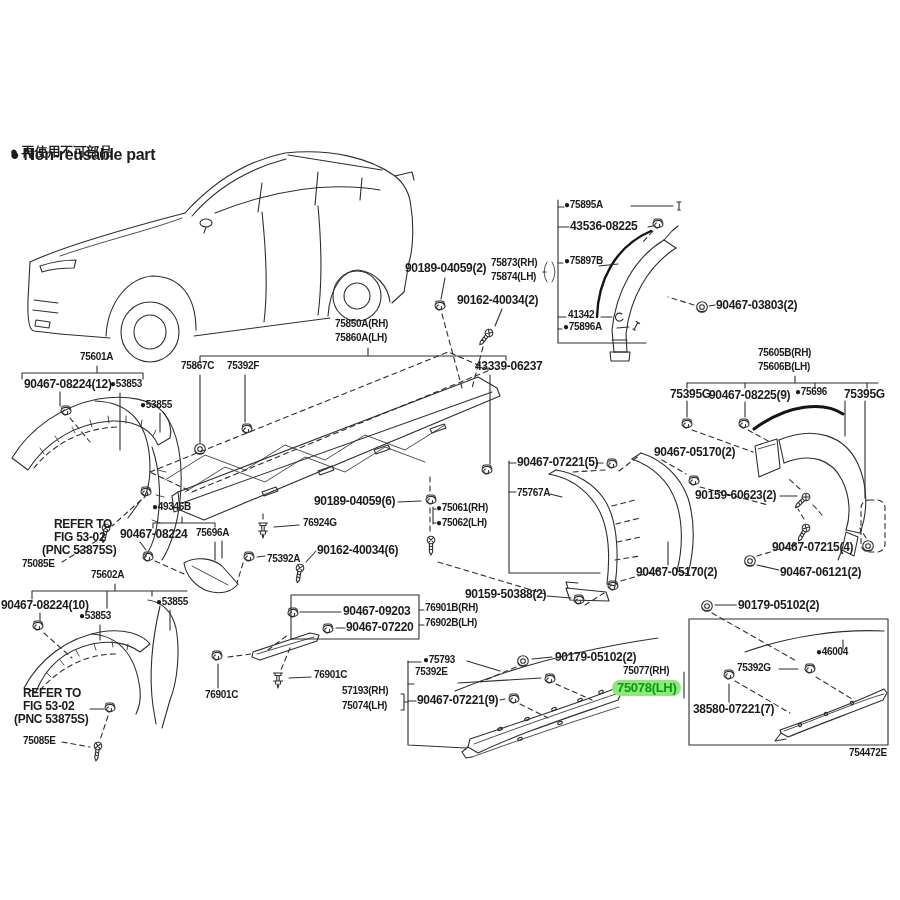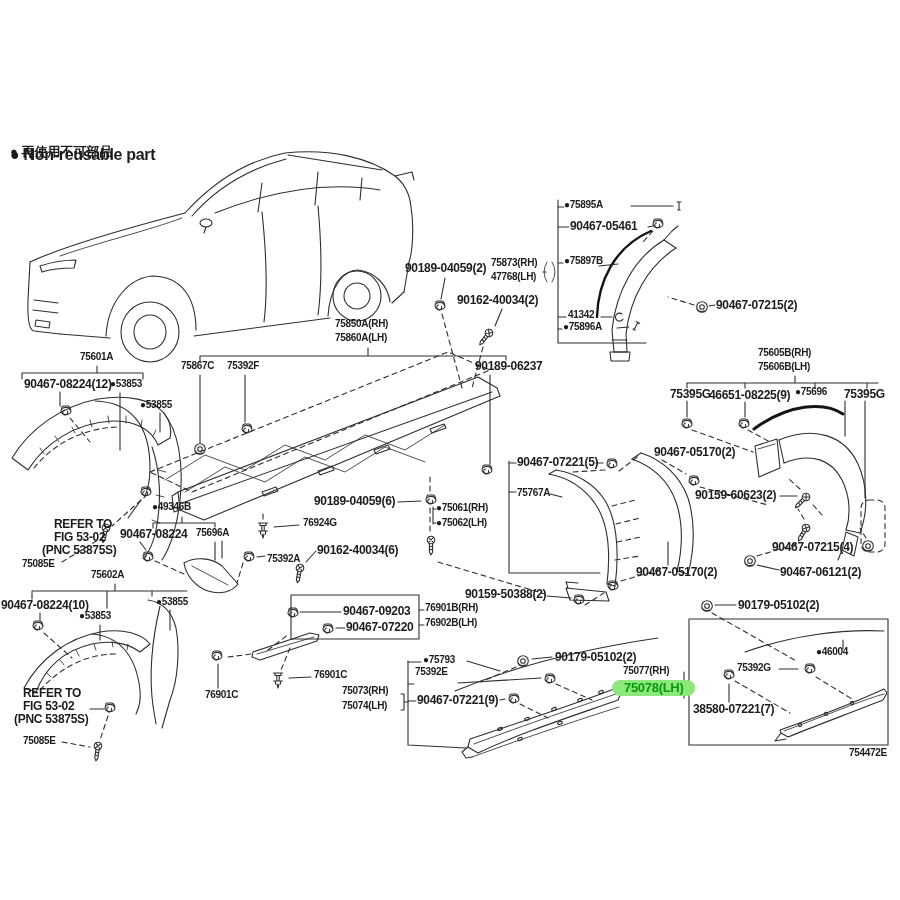--- a/index.html
+++ b/index.html
@@ -8,21 +8,21 @@
   svg{position:absolute;left:0;top:0;}
   svg *{stroke:#2f2f2f;stroke-width:1.1;fill:none;stroke-linecap:round;stroke-linejoin:round;}
   .dash{stroke-dasharray:5 4;}
   .blk{stroke:#141414;stroke-width:3;}
   .blk2{stroke:#141414;stroke-width:2.4;}
   .thin{stroke-width:.85;}
   .lbl{position:absolute;font-weight:bold;font-size:12px;letter-spacing:-0.3px;
        color:#1c1c1c;white-space:nowrap;line-height:1.05;}
   .lg{font-size:10px;}
   .jp{font-size:13px;letter-spacing:0;}
-  .hl{background:#8ce77d;color:#0b9a0b;padding:1px 12px;border-radius:9px;font-size:13px;}
+  .hl{background:#8ce77d;color:#0b9a0b;padding:1px 5px;border-radius:9px;font-size:13px;}
 </style>
 </head>
 <body>
 
 <div id="canvas">
 
 <svg width="900" height="900" viewBox="0 0 900 900">
   <defs>
     <g id="clip">
           <ellipse rx="5" ry="3.6"></ellipse>
@@ -331,37 +331,37 @@
 <div class="lbl lg" style="left:156px;top:597px">●53855</div>
 <div class="lbl" style="left:23px;top:687px">REFER TO</div>
 <div class="lbl" style="left:23px;top:700px">FIG 53-02</div>
 <div class="lbl" style="left:14px;top:713px">(PNC 53875S)</div>
 <div class="lbl lg" style="left:23px;top:736px">75085E</div>
 
 <div class="lbl lg" style="left:181px;top:361px">75867C</div>
 <div class="lbl lg" style="left:227px;top:361px">75392F</div>
 <div class="lbl lg" style="left:335px;top:319px">75850A(RH)</div>
 <div class="lbl lg" style="left:335px;top:333px">75860A(LH)</div>
-<div class="lbl" style="left:475px;top:360px">90189-06237</div>
+<div class="lbl" style="left:475px;top:360px">43339-06237</div>
 <div class="lbl" style="left:405px;top:262px">90189-04059(2)</div>
 <div class="lbl lg" style="left:491px;top:258px">75873(RH)</div>
-<div class="lbl lg" style="left:491px;top:272px">47768(LH)</div>
+<div class="lbl lg" style="left:491px;top:272px">75874(LH)</div>
 <div class="lbl" style="left:457px;top:294px">90162-40034(2)</div>
 
 <div class="lbl lg" style="left:564px;top:200px">●75895A</div>
-<div class="lbl" style="left:570px;top:220px">90467-05461</div>
+<div class="lbl" style="left:570px;top:220px">43536-08225</div>
 <div class="lbl lg" style="left:564px;top:256px">●75897B</div>
 <div class="lbl lg" style="left:568px;top:310px">41342</div>
 <div class="lbl lg" style="left:563px;top:322px">●75896A</div>
-<div class="lbl" style="left:716px;top:299px">90467-07215(2)</div>
+<div class="lbl" style="left:716px;top:299px">90467-03803(2)</div>
 
 <div class="lbl lg" style="left:758px;top:348px">75605B(RH)</div>
 <div class="lbl lg" style="left:758px;top:362px">75606B(LH)</div>
 <div class="lbl" style="left:670px;top:388px">75395G</div>
-<div class="lbl" style="left:709px;top:389px">46651-08225(9)</div>
+<div class="lbl" style="left:709px;top:389px">90467-08225(9)</div>
 <div class="lbl lg" style="left:795px;top:387px">●75696</div>
 <div class="lbl" style="left:844px;top:388px">75395G</div>
 <div class="lbl" style="left:654px;top:446px">90467-05170(2)</div>
 <div class="lbl" style="left:695px;top:489px">90159-60623(2)</div>
 <div class="lbl" style="left:772px;top:541px">90467-07215(4)</div>
 <div class="lbl" style="left:780px;top:566px">90467-06121(2)</div>
 <div class="lbl" style="left:636px;top:566px">90467-05170(2)</div>
 
 <div class="lbl" style="left:517px;top:456px">90467-07221(5)</div>
 <div class="lbl lg" style="left:517px;top:488px">75767A</div>
@@ -378,21 +378,21 @@
 <div class="lbl lg" style="left:152px;top:502px">●49346B</div>
 <div class="lbl" style="left:120px;top:528px">90467-08224</div>
 <div class="lbl lg" style="left:196px;top:528px">75696A</div>
 <div class="lbl lg" style="left:267px;top:554px">75392A</div>
 <div class="lbl lg" style="left:303px;top:518px">76924G</div>
 <div class="lbl" style="left:314px;top:495px">90189-04059(6)</div>
 <div class="lbl" style="left:317px;top:544px">90162-40034(6)</div>
 
 <div class="lbl lg" style="left:423px;top:655px">●75793</div>
 <div class="lbl lg" style="left:415px;top:667px">75392E</div>
-<div class="lbl lg" style="left:342px;top:686px">75073(RH)</div>
+<div class="lbl lg" style="left:342px;top:686px">57193(RH)</div>
 <div class="lbl lg" style="left:342px;top:701px">75074(LH)</div>
 <div class="lbl" style="left:417px;top:694px">90467-07221(9)</div>
 <div class="lbl" style="left:555px;top:651px">90179-05102(2)</div>
 <div class="lbl lg" style="left:623px;top:666px">75077(RH)</div>
 <div class="lbl hl" style="left:612px;top:680px">75078(LH)</div>
 <div class="lbl" style="left:738px;top:599px">90179-05102(2)</div>
 <div class="lbl lg" style="left:816px;top:647px">●46004</div>
 <div class="lbl lg" style="left:737px;top:663px">75392G</div>
 <div class="lbl" style="left:693px;top:703px">38580-07221(7)</div>
 <div class="lbl lg" style="left:849px;top:748px">754472E</div>

